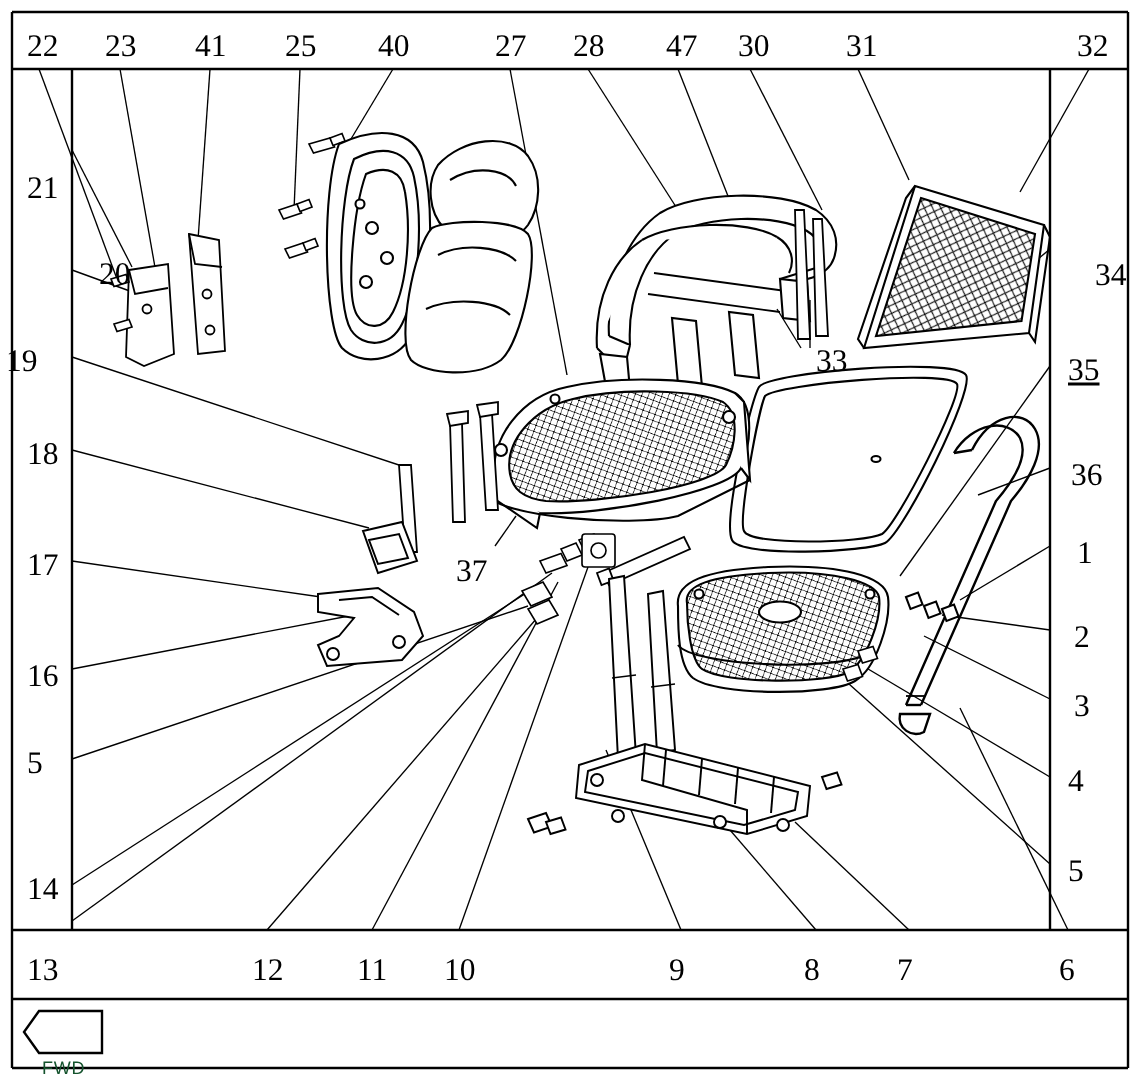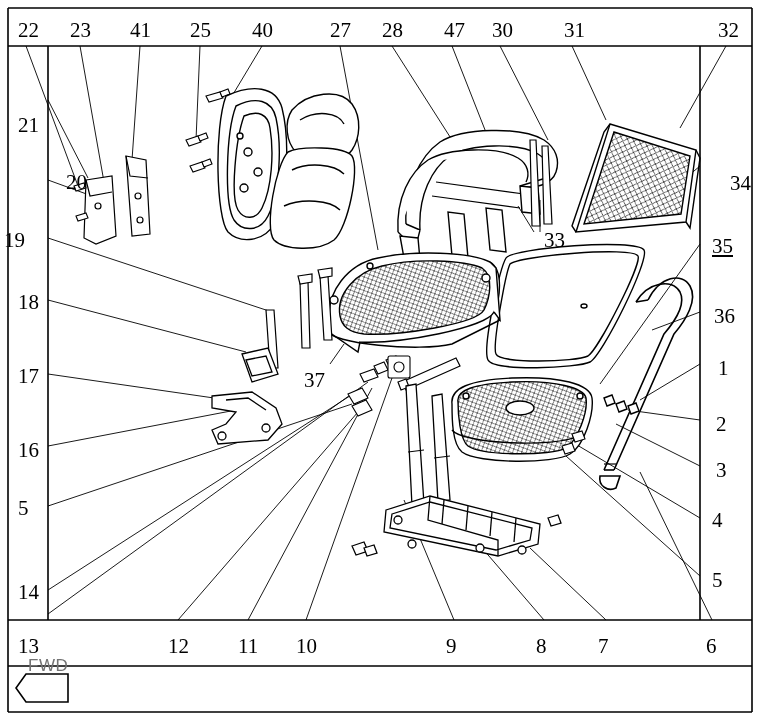--- a/index.html
+++ b/index.html
@@ -37,25 +37,25 @@
   .fwd-box {
     position: absolute;
     left: 14px;
     top: 672px;
     width: 56px;
     height: 32px;
   }
   .fwd-text {
     position: absolute;
     left: 28px;
-    top: 656px;
+    top: 705px;
     font-family: "Liberation Sans", sans-serif;
-    font-size: 17px;
+    font-size: 12px;
     letter-spacing: 0.5px;
-    color: #737373;
+    color: #14532d;
   }
   .frame-line {
     stroke: #000;
     stroke-width: 1.6;
     fill: none;
   }
 </style>
 </head>
 <body>
 

